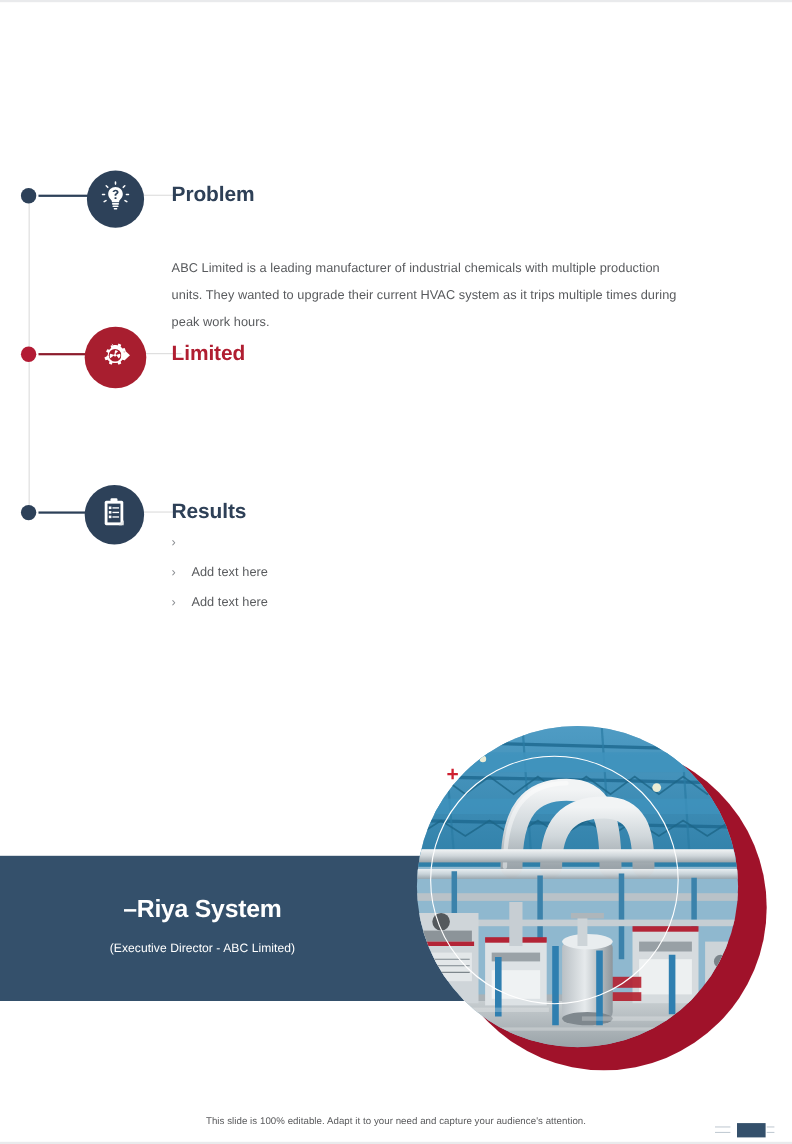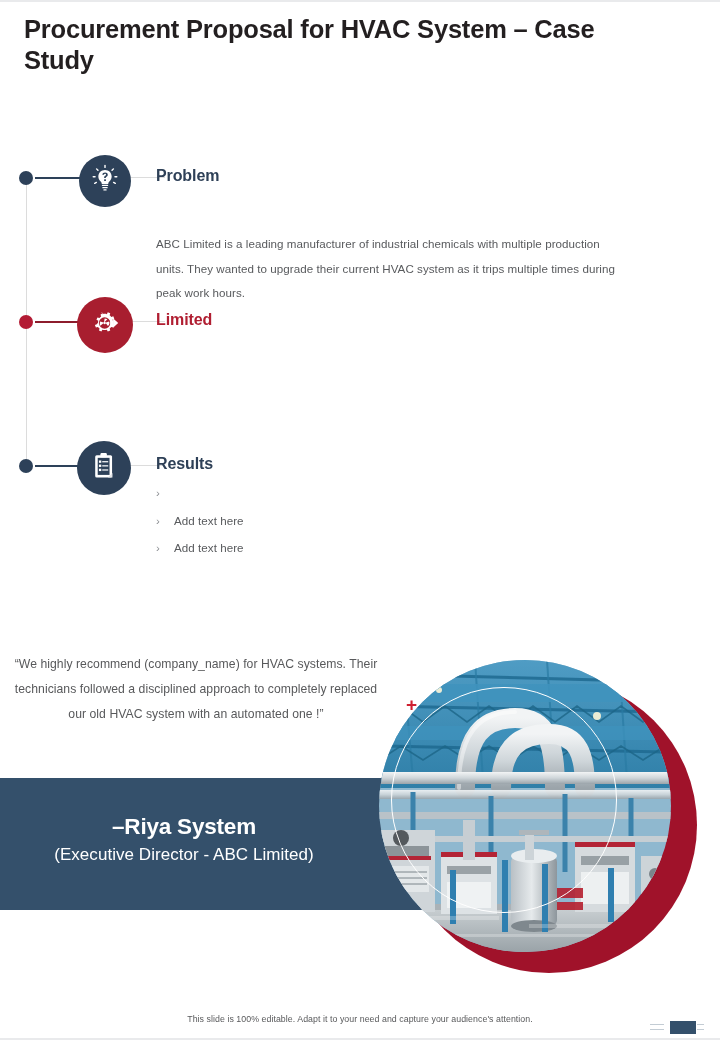--- a/index.html
+++ b/index.html
@@ -95,21 +95,21 @@
     display: flex;
     align-items: center;
     justify-content: center;
   }
   .icon-circle.navy { background: #2d4159; }
   .icon-circle.red  { background: #a81e2f; }
 
   
   .sec-title {
     position: absolute;
-    font-size: 16px;
+    font-size: 19px;
     font-weight: bold;
     letter-spacing: -0.1px;
   }
   .sec-title.navy { color: #2e4057; }
   .sec-title.red  { color: #b01e31; }
 
   .sec-body {
     position: absolute;
     font-size: 11.6px;
     line-height: 2.12;
@@ -163,24 +163,24 @@
     left: 0; top: 36px;
     width: 368px;
     text-align: center;
     font-size: 22.5px;
     font-weight: bold;
     color: #ffffff;
     letter-spacing: -0.2px;
   }
   #author-role {
     position: absolute;
-    left: 0; top: 67px;
+    left: 0; top: 78px;
     width: 368px;
     text-align: center;
-    font-size: 17px;
+    font-size: 11px;
     color: #ffffff;
     letter-spacing: 0.05px;
   }
 
   
   #photo-cluster {
     position: absolute;
     left: 373px;
     top: 655px;
     width: 347px;
@@ -263,21 +263,20 @@
   #edge-bottom { left: 0; bottom: 0;   width: 720px; height: 2px; }
 </style>
 </head>
 <body>
 
 <div id="slide">
 
   <div class="edge" id="edge-top"></div>
 
   <div id="header">
-    <div id="slide-title">Procurement Proposal for HVAC System – Case Study</div>
   </div>
 
   <div id="rail"></div>
 
   <div class="node" style="left:19px; top:171px; width:160px; height:16px;">
     <div class="node-line-fade" style="left:16px; width:130px;"></div>
     <div class="node-line navy" style="width:52px;"></div>
     <div class="node-dot navy"></div>
   </div>
 
@@ -375,21 +374,20 @@
     <div class="bullet-row">
       <span class="bullet-chev">›</span>
       <span class="bullet-text">Add text here</span>
     </div>
     <div class="bullet-row">
       <span class="bullet-chev">›</span>
       <span class="bullet-text">Add text here</span>
     </div>
   </div>
 
-  <div id="quote">“We highly recommend (company_name) for HVAC systems. Their technicians followed a disciplined approach to completely replaced our old HVAC system with an automated one !”</div>
 
   <div id="navy-band">
     <div id="author-name">–Riya System</div>
     <div id="author-role">(Executive Director - ABC Limited)</div>
   </div>
 
   <div id="photo-cluster">
 
     <div id="red-arc"></div>
 

